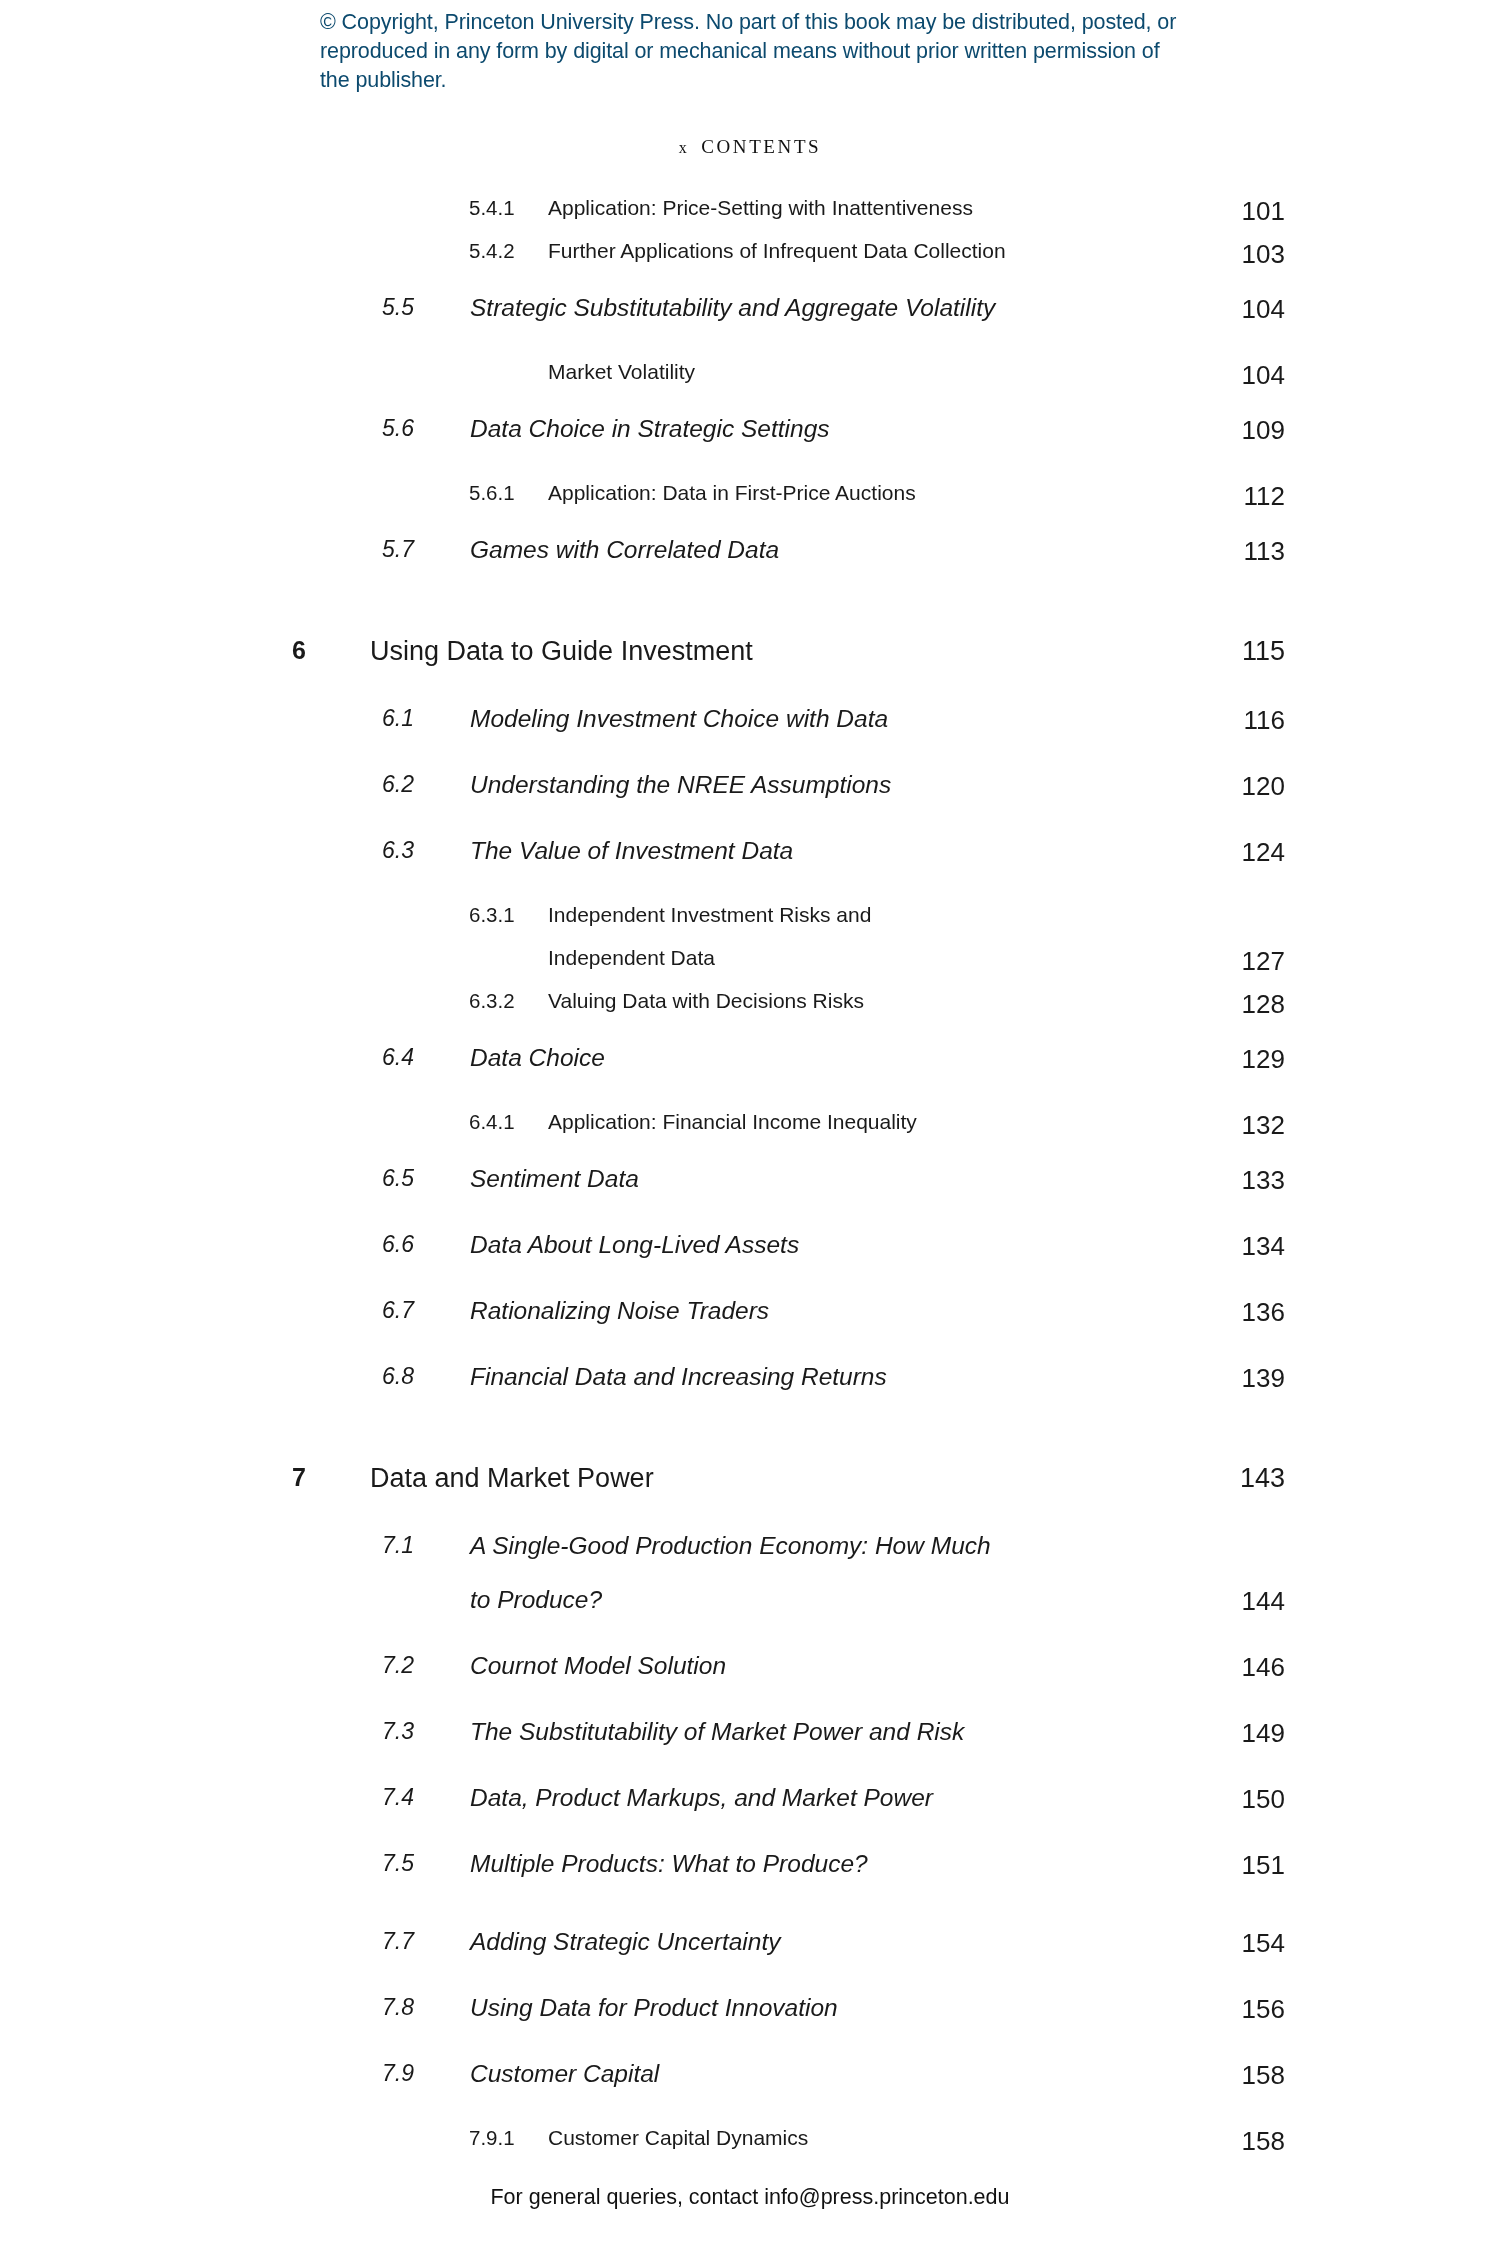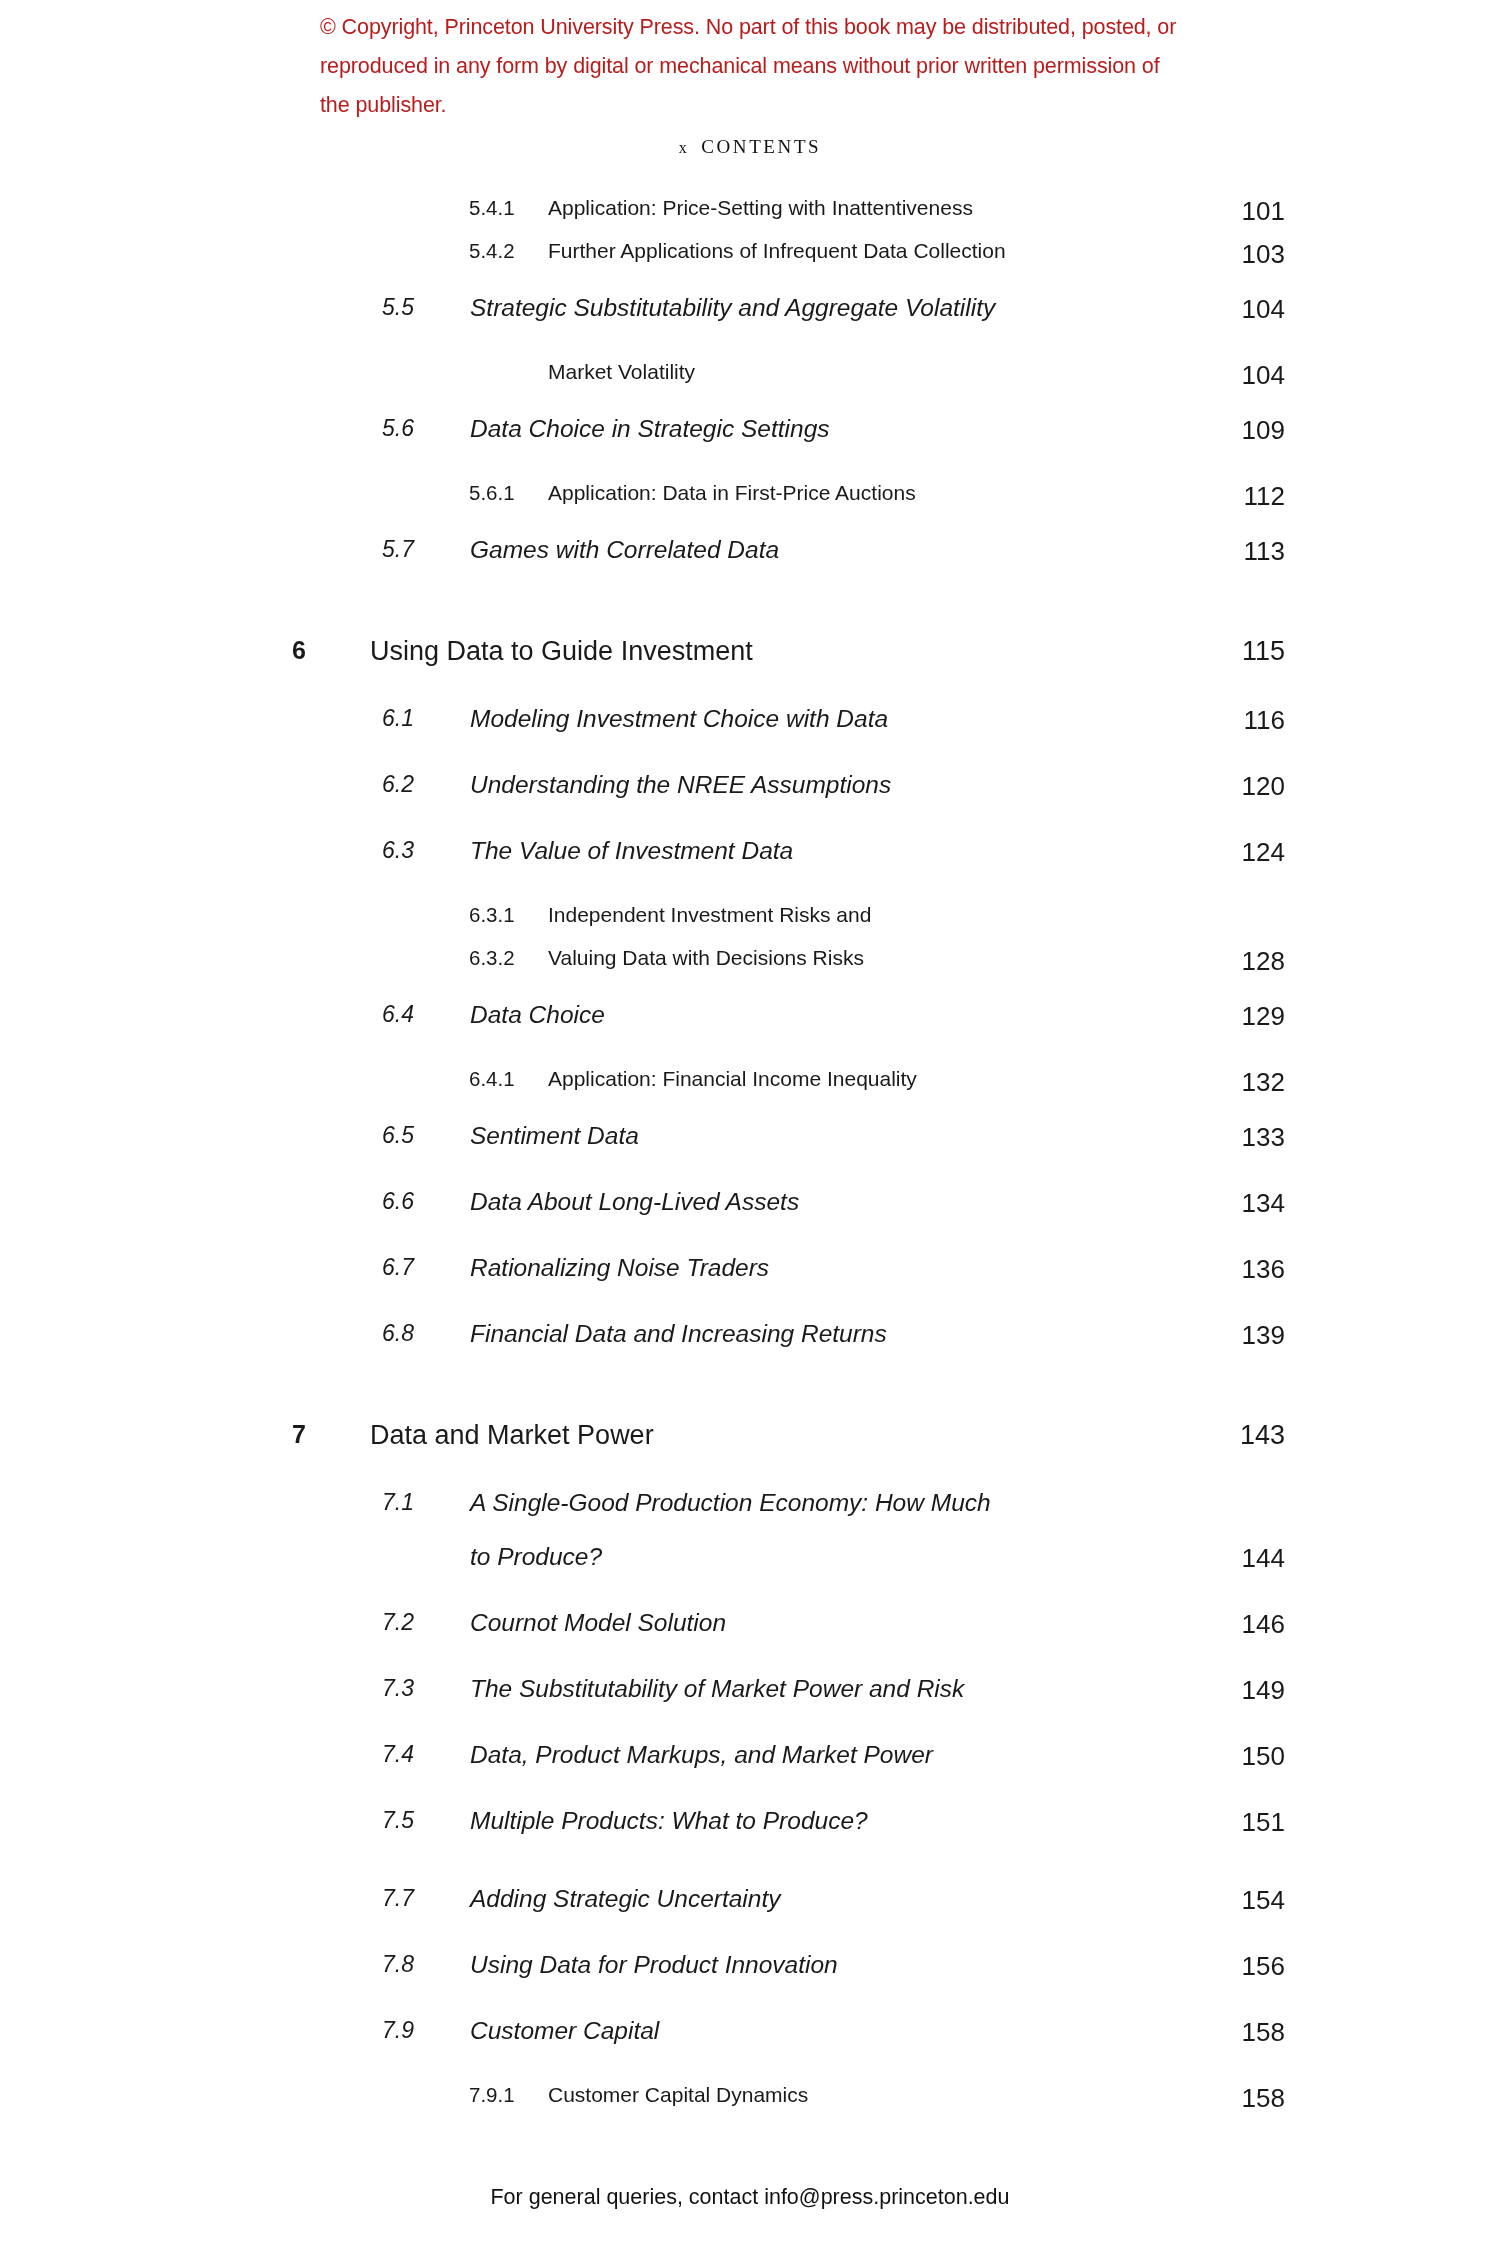--- a/index.html
+++ b/index.html
@@ -16,22 +16,22 @@
     overflow: hidden;
   }
 
   
   .copyright {
     position: absolute;
     left: 320px;
     top: 8px;
     width: 860px;
     font-size: 21.5px;
-    line-height: 39px;
-    color: #b91c1c;
+    line-height: 29px;
+    color: #0c4a6e;
     letter-spacing: -0.1px;
   }
 
   
   .running-head {
     position: absolute;
     left: 0;
     top: 135px;
     width: 1500px;
     text-align: center;
@@ -206,20 +206,24 @@
       <span class="num">6.3</span>
       <span class="label">The Value of Investment Data</span>
       <span class="page">124</span>
     </div>
     <div class="gap-sm"></div>
     <div class="toc-row row-subsection">
       <span class="num">6.3.1</span>
       <span class="label">Independent Investment Risks and</span>
       <span class="page"></span>
     </div>
+    <div class="toc-row row-subsection row-cont-subsection">
+      <span class="label">Independent Data</span>
+      <span class="page">127</span>
+    </div>
     <div class="toc-row row-subsection">
       <span class="num">6.3.2</span>
       <span class="label">Valuing Data with Decisions Risks</span>
       <span class="page">128</span>
     </div>
     <div class="gap-sm"></div>
     <div class="toc-row row-section">
       <span class="num">6.4</span>
       <span class="label">Data Choice</span>
       <span class="page">129</span>

